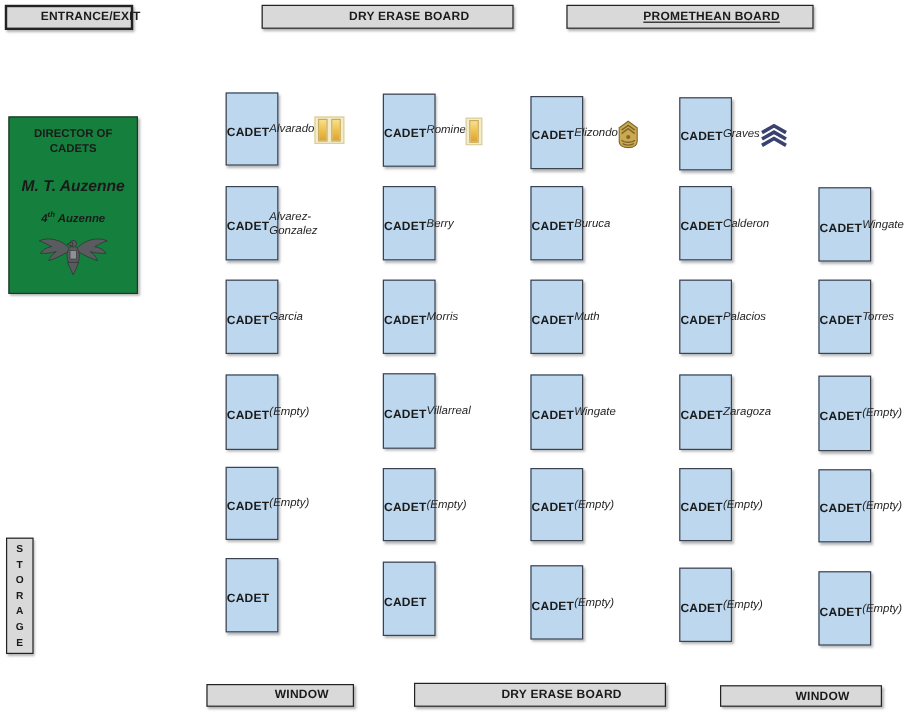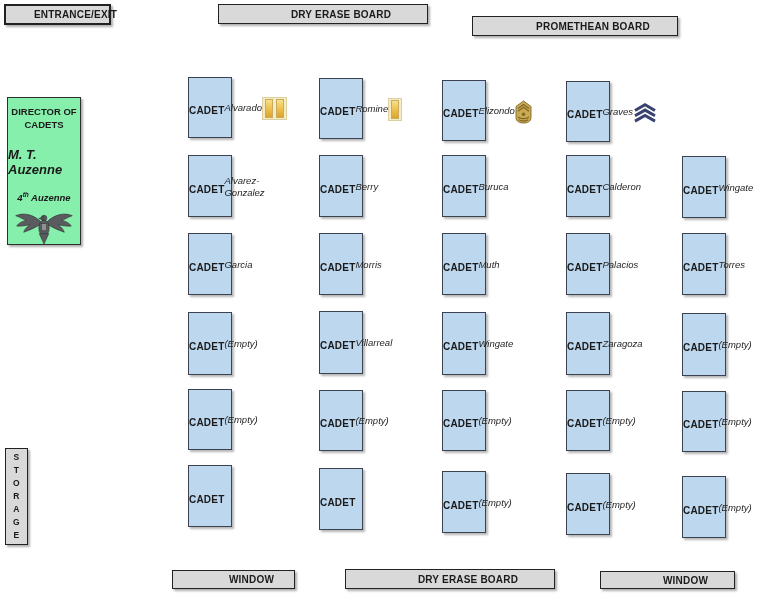--- a/index.html
+++ b/index.html
@@ -10,34 +10,34 @@
   .plate{
     position:absolute;display:flex;align-items:center;justify-content:center;
     background:#D9D9D9;border:2px solid #222;box-sizing:border-box;
     font-size:10px;font-weight:bold;letter-spacing:.2px;
     box-shadow:1.5px 2px 2px rgba(110,110,110,.55);
     padding-left:36px;
   }
   .plate.thin{border-width:1.5px;}
   #plate-entrance{left:4px;top:4px;width:107px;height:21px;}
   #plate-board-top{left:218px;top:4px;width:210px;height:20px;}
-  #plate-promethean{left:472px;top:16px;width:206px;height:20px;}
+  #plate-promethean{left:472px;top:4px;width:206px;height:20px;text-decoration:underline;}
   #plate-window-left{left:172px;top:570px;width:123px;height:19px;}
   #plate-board-bottom{left:345px;top:569px;width:210px;height:20px;}
   #plate-window-right{left:600px;top:571px;width:135px;height:18px;}
   #plate-storage{
     left:5px;top:448px;width:23px;height:97px;
     font-size:8.5px;line-height:13px;text-align:center;
     word-break:break-all;white-space:normal;padding:16px 0;
     display:flex;align-items:center;justify-content:center;
   }
   #plate-storage span{display:block;width:10px;}
   #director{
-    position:absolute;left:7px;top:97px;width:74px;height:148px;
-    background:#86efac;border:1.5px solid #2f2f2f;box-sizing:border-box;
+    position:absolute;left:7px;top:97px;width:108px;height:148px;
+    background:#15803d;border:1.5px solid #2f2f2f;box-sizing:border-box;
     display:flex;flex-direction:column;align-items:center;
     box-shadow:1.5px 2px 2px rgba(110,110,110,.55);
   }
   .dir-title{font-size:9.5px;font-weight:bold;text-align:center;line-height:13px;margin-top:7px;}
   .dir-name{font-size:13px;font-weight:bold;font-style:italic;margin-top:16px;}
   .dir-period{font-size:9.5px;font-weight:bold;font-style:italic;margin-top:14px;}
   .dir-period sup{font-size:6.5px;}
   .dir-eagle{margin-top:8px;}
   .desk{
     position:absolute;width:44px;box-sizing:border-box;

